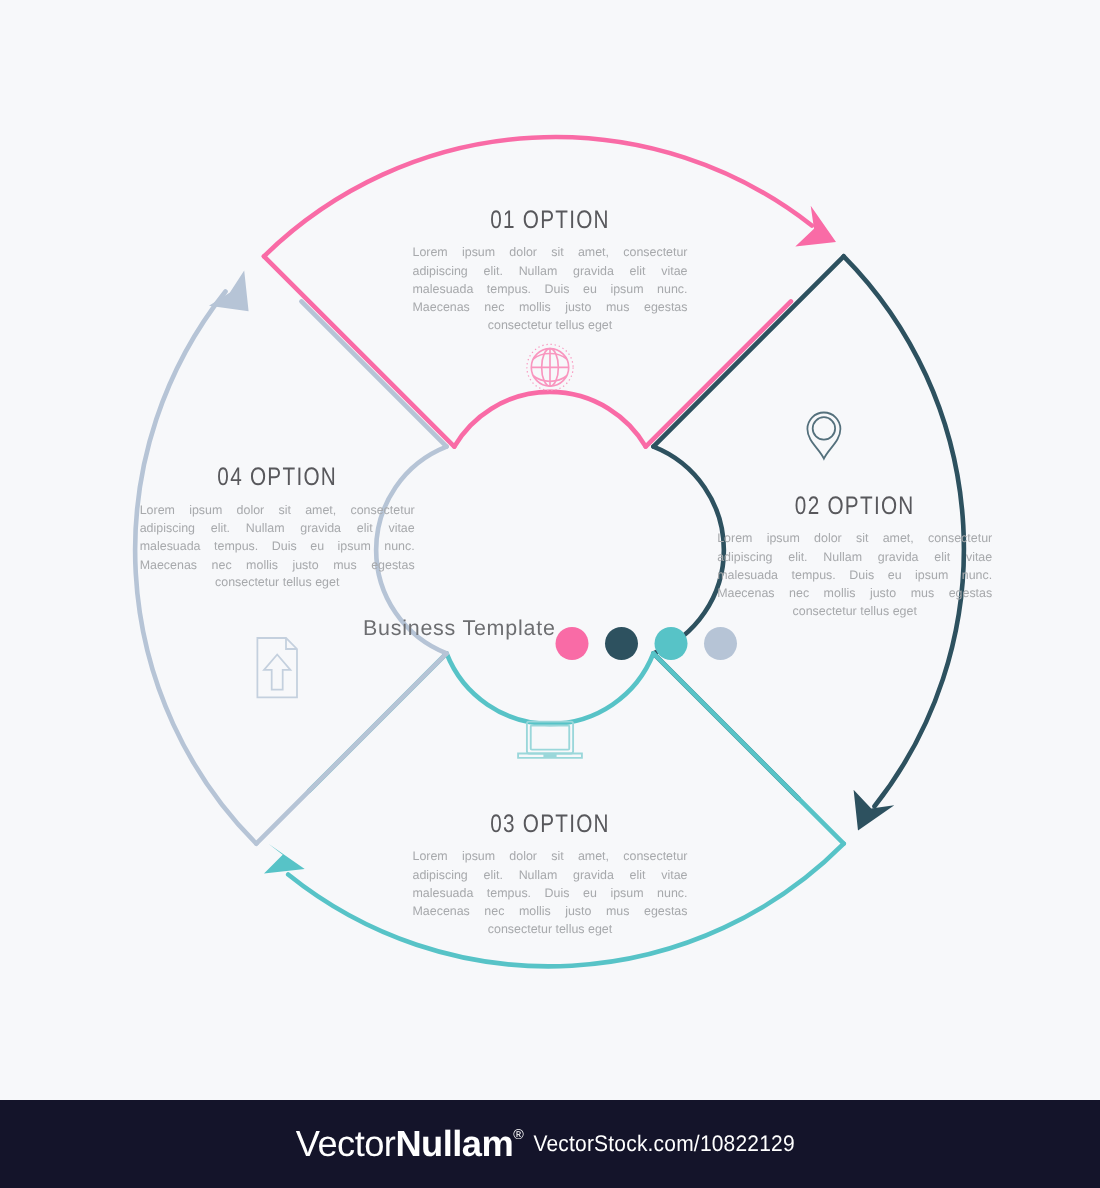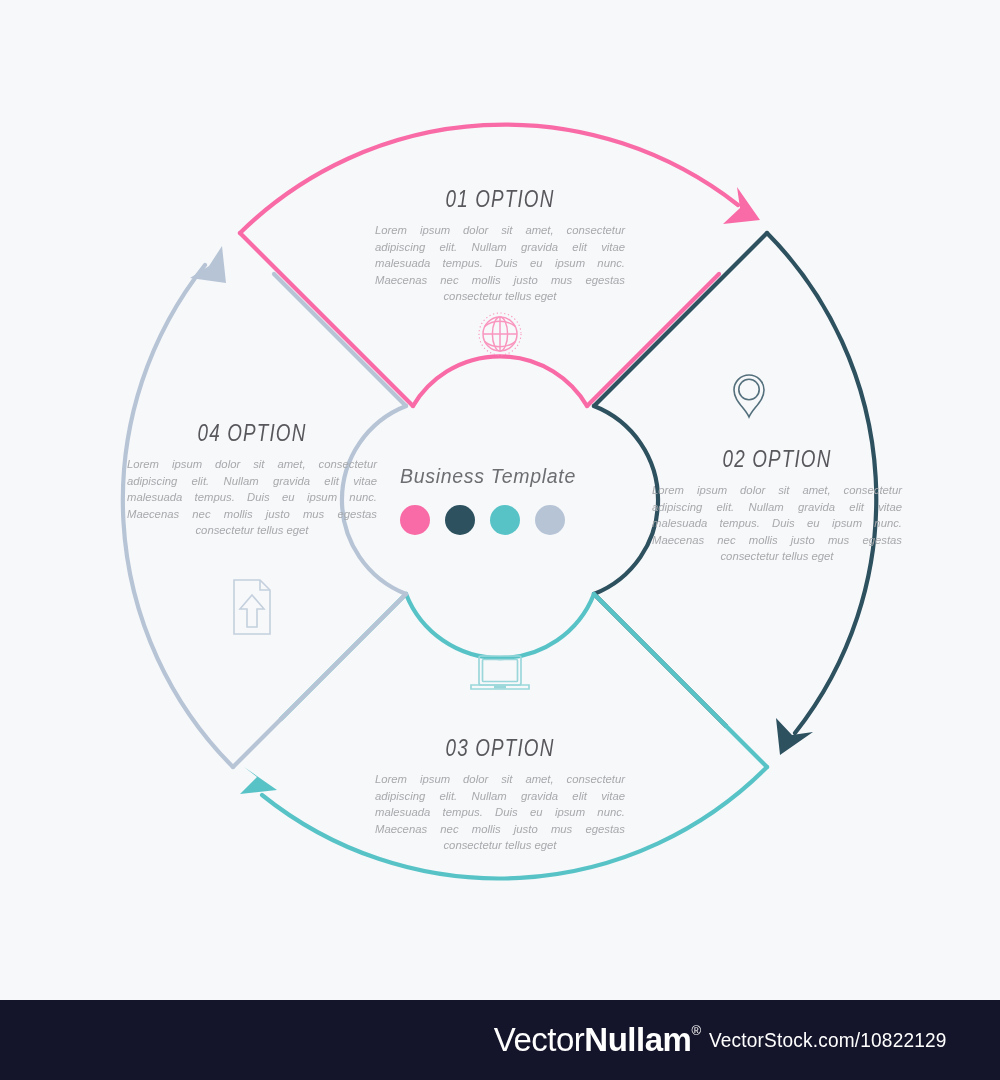--- a/index.html
+++ b/index.html
@@ -14,21 +14,20 @@
     font-family: "Liberation Sans", sans-serif;
     overflow: hidden;
     position: relative;
   }
   #stage {
     position: absolute;
     left: 0; top: 0;
     width: 1000px;
     height: 1000px;
     background: #f7f8fa;
-    font-style: italic;
   }
   #diagram {
     position: absolute;
     left: 0; top: 0;
     width: 1000px;
     height: 1000px;
     display: block;
   }
 
   
@@ -63,22 +62,22 @@
   #block-04 { left: 127px; top: 420px; }
 
   
   #hub {
     position: absolute;
     left: 400px;
     top: 400px;
     width: 200px;
     height: 200px;
     display: flex;
-    flex-direction: column;
-    align-items: flex-start;
+    flex-direction: row;
+    align-items: flex-end;
     justify-content: center;
   }
   #hub-title {
     font-size: 19.5px;
     color: #6d6e71;
     letter-spacing: 0.7px;
     white-space: nowrap;
     margin-bottom: 17px;
     font-weight: 400;
   }
@@ -95,21 +94,21 @@
   
   #footer {
     position: absolute;
     left: 0;
     top: 1000px;
     width: 1000px;
     height: 80px;
     background: #14142a;
     display: flex;
     align-items: center;
-    justify-content: flex-end;
+    justify-content: center;
     box-sizing: border-box;
     padding: 0 44px;
   }
   #brand {
     color: #ffffff;
     font-size: 33px;
     letter-spacing: -0.5px;
     white-space: nowrap;
     display: flex;
     align-items: flex-start;

